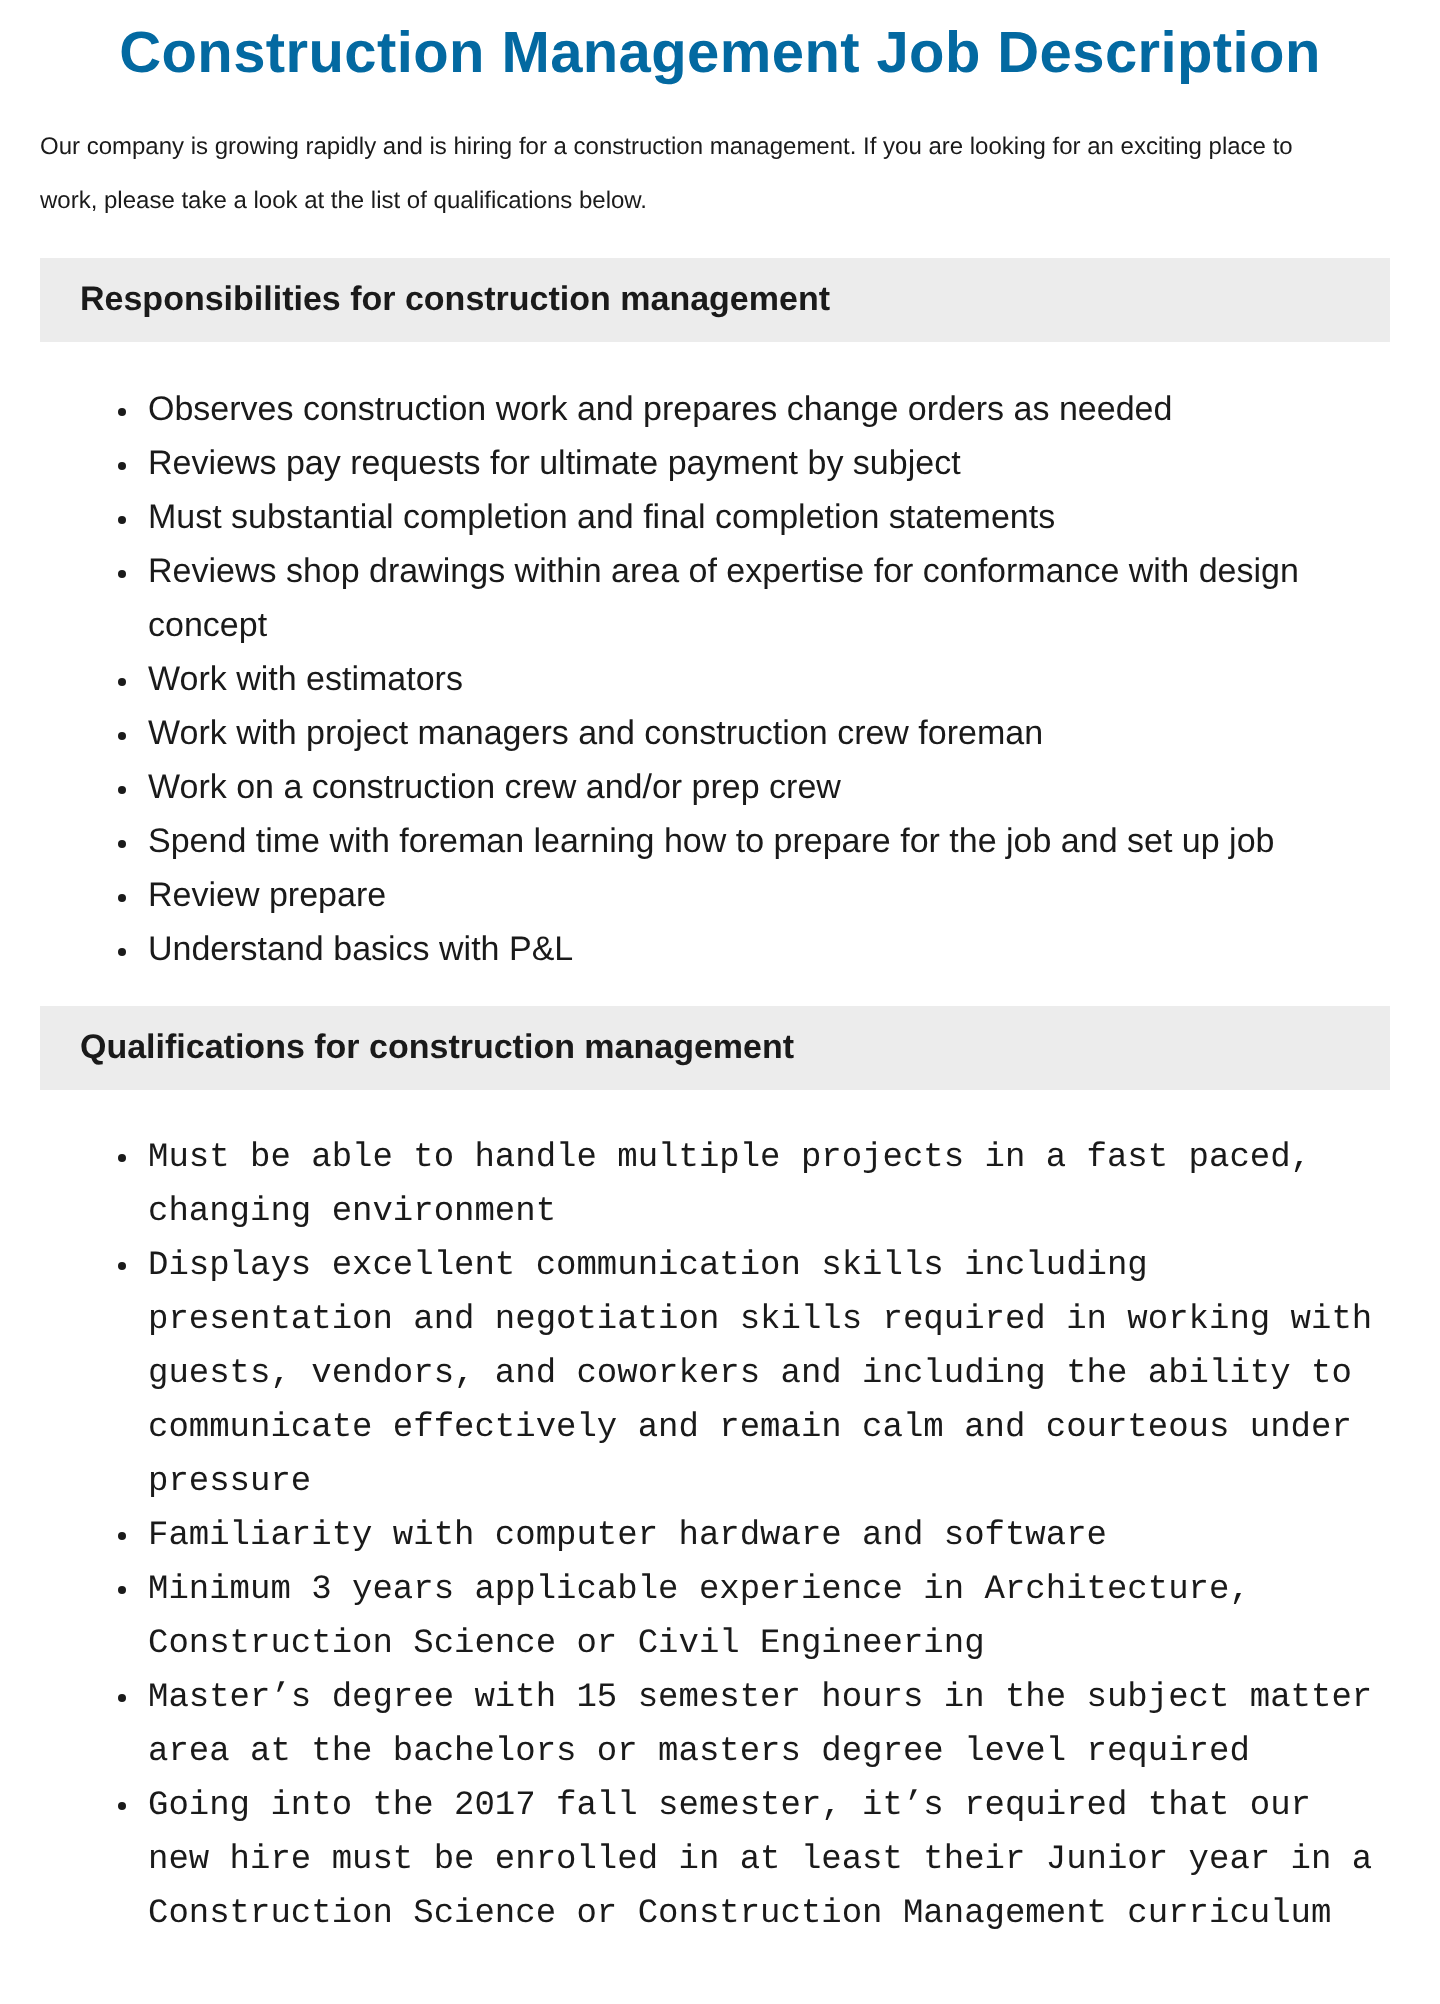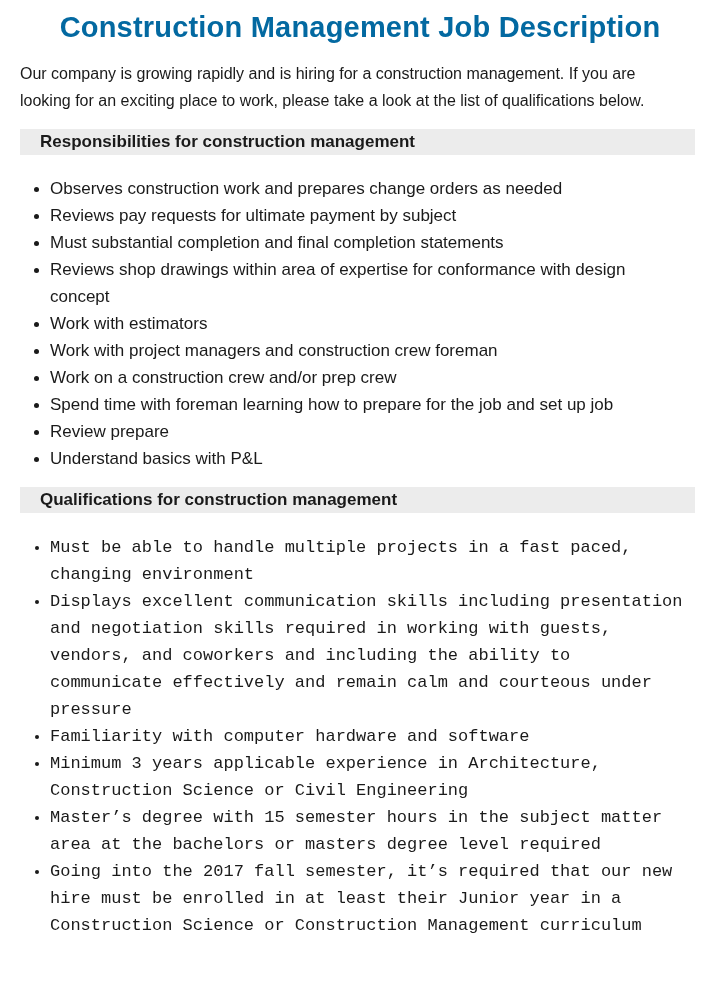--- a/index.html
+++ b/index.html
@@ -18,37 +18,37 @@
     font-size: 29px;
     line-height: 34px;
     font-weight: 700;
     text-align: center;
     margin: 10px 28px 0 28px;
     letter-spacing: 0.2px;
     color: #0369a1;
   }
   .intro {
     margin: 16px 58px 1px 20px;
-    font-size: 16px;
+    font-size: 12px;
     line-height: 27px;
   }
   .section-bar {
     margin: 15px 25px 0 20px;
-    height: 26px;
+    height: 42px;
     background: #ececec;
     display: flex;
     align-items: center;
     padding-left: 20px;
     font-size: 17px;
     font-weight: 700;
     color: #1a1a1a;
   }
   ul.bullet-list {
     margin: 20px 33px 0 0;
-    padding-left: 50px;
+    padding-left: 74px;
     list-style: disc outside;
   }
   ul.bullet-list li {
     font-size: 17px;
     line-height: 27px;
     color: #1a1a1a;
   }
   ul.bullet-list li::marker {
     color: #1a1a1a;
     font-size: 15px;

